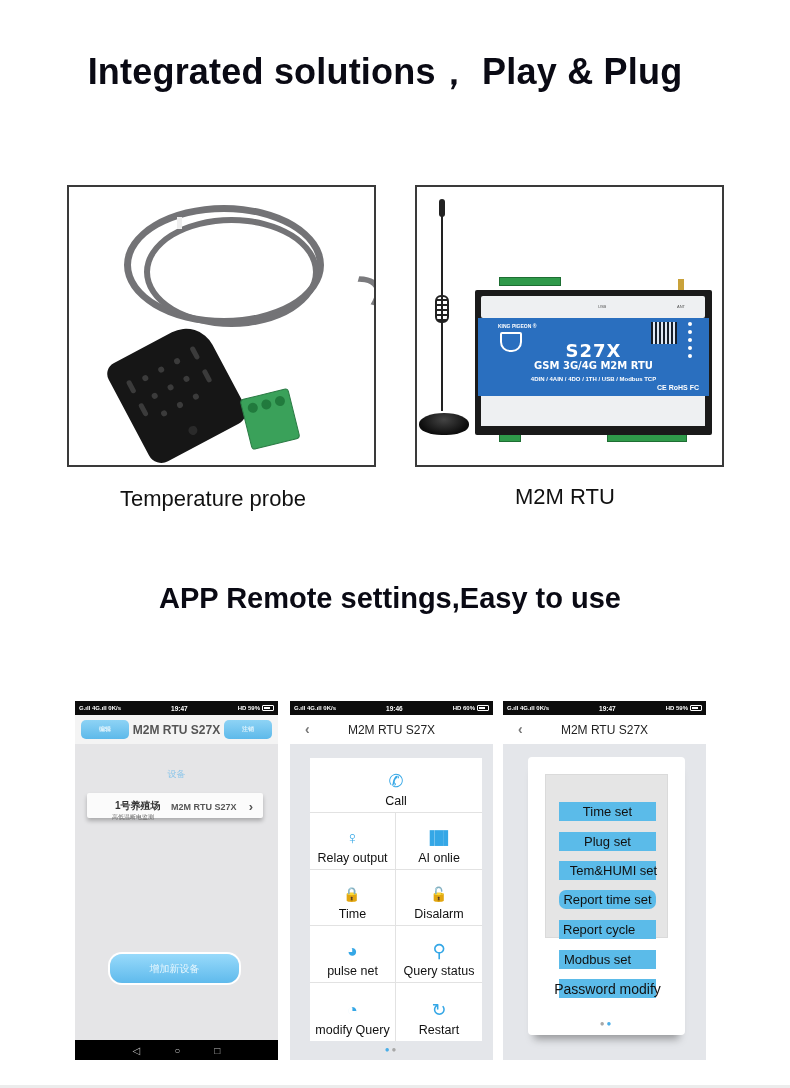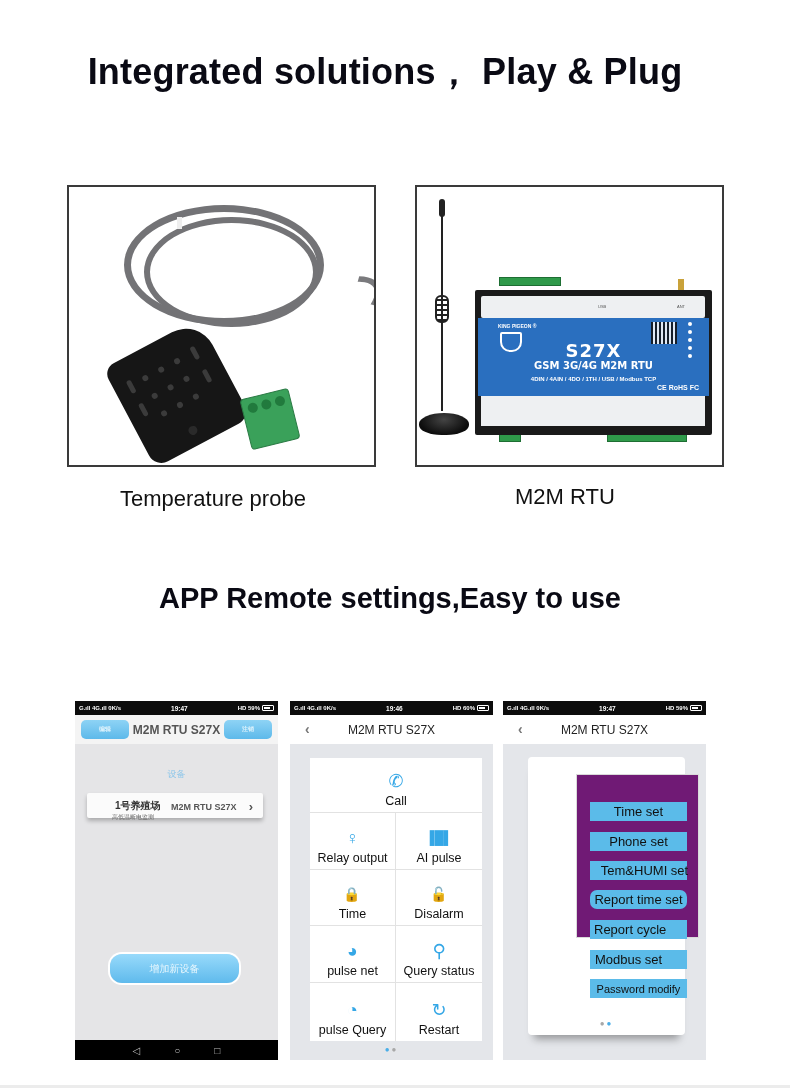--- a/index.html
+++ b/index.html
@@ -79,21 +79,21 @@
 
   
   .grid-card { position: absolute; left: 20px; top: 57px; width: 172px; height: 283px; background: #fff; border-radius: 5px; }
   .cell { position: absolute; background: #fff; display: flex; flex-direction: column; align-items: center; justify-content: flex-end; padding-bottom: 4px; color: #111; font-size: 12.5px; border-color: #e2e2e2; }
   .cell .ico { color: #35a7e6; font-size: 18px; height: 22px; line-height: 22px; margin-bottom: 2px; }
   .pager { position: absolute; left: 0; width: 100%; text-align: center; font-size: 8px; letter-spacing: 2px; }
   .dot-on { color: #4aaee8; } .dot-off { color: #a8a8a8; }
 
   
   .tablet { position: absolute; left: 25px; top: 56px; width: 157px; height: 278px; background: #fff; border-radius: 4px; box-shadow: 0 10px 8px -6px rgba(0,0,0,.35); }
-  .tablet-screen { position: absolute; left: 17px; top: 17px; width: 123px; height: 164px; border: 1px solid #dadada; background: #701a75; margin-left: 31px; }
+  .tablet-screen { position: absolute; left: 17px; top: 17px; width: 123px; height: 164px; border: 1px solid #dadada; background: #e5e5e5; }
   .set-btn { position: absolute; left: 13px; width: 97px; height: 19px; background: #5bbbe9; color: #111; font-size: 13px; display: flex; align-items: center; justify-content: center; white-space: nowrap; }
 </style>
 </head>
 <body>
 
 <div id="title1" class="h1">Integrated solutions， Play &amp; Plug</div>
 <div id="title2" class="h1">APP Remote settings,Easy to use</div>
 
 <div id="frame-probe" class="frame">
   <div class="cable" style="left:55px;top:18px;width:200px;height:120px;"></div>
@@ -205,41 +205,41 @@
     <div class="cell" style="left:0;top:0;width:172px;height:55px;border-bottom:1px solid #e2e2e2;">
       <span class="ico">✆</span>
       <span>Call</span>
     </div>
     <div class="cell" style="left:0;top:55px;width:86px;height:57px;border-right:1px solid #e2e2e2;border-bottom:1px solid #e2e2e2;">
       <span class="ico">♀</span>
       <span>Relay output</span>
     </div>
     <div class="cell" style="left:86px;top:55px;width:86px;height:57px;border-bottom:1px solid #e2e2e2;">
       <span class="ico" style="font-size:13px">▐█▌</span>
-      <span>AI pulse</span>
+      <span>AI onlie</span>
     </div>
     <div class="cell" style="left:0;top:112px;width:86px;height:56px;border-right:1px solid #e2e2e2;border-bottom:1px solid #e2e2e2;">
       <span class="ico" style="font-size:14px">🔒</span>
       <span>Time</span>
     </div>
     <div class="cell" style="left:86px;top:112px;width:86px;height:56px;border-bottom:1px solid #e2e2e2;">
       <span class="ico" style="font-size:14px">🔓</span>
       <span>Disalarm</span>
     </div>
     <div class="cell" style="left:0;top:168px;width:86px;height:57px;border-right:1px solid #e2e2e2;border-bottom:1px solid #e2e2e2;">
       <span class="ico">◕</span>
       <span>pulse net</span>
     </div>
     <div class="cell" style="left:86px;top:168px;width:86px;height:57px;border-bottom:1px solid #e2e2e2;">
       <span class="ico">⚲</span>
       <span>Query status</span>
     </div>
     <div class="cell" style="left:0;top:225px;width:86px;height:58px;border-right:1px solid #e2e2e2;">
       <span class="ico">◔</span>
-      <span>pulse Query</span>
+      <span>modify Query</span>
     </div>
     <div class="cell" style="left:86px;top:225px;width:86px;height:58px;">
       <span class="ico">↻</span>
       <span>Restart</span>
     </div>
   </div>
   <div class="pager" style="top:344px;">
     <span class="dot-on">●</span><span class="dot-off">●</span>
   </div>
 </div>
@@ -253,26 +253,26 @@
         <span class="batt"></span>
       </span>
   </div>
   <div class="appbar">
     <span class="back">‹</span>
     <span>M2M RTU S27X</span>
   </div>
   <div class="tablet">
     <div class="tablet-screen">
       <div class="set-btn" style="top:27px;">Time set</div>
-      <div class="set-btn" style="top:57px;">Phone set</div>
+      <div class="set-btn" style="top:57px;">Plug set</div>
       <div class="set-btn" style="top:86px;padding-left:12px;">Tem&amp;HUMI set</div>
       <div class="set-btn" style="top:115px;border-radius:7px;">Report time set</div>
       <div class="set-btn" style="top:145px;justify-content:flex-start;padding-left:4px;">Report cycle</div>
       <div class="set-btn" style="top:175px;justify-content:flex-start;padding-left:5px;">Modbus set</div>
-      <div class="set-btn" style="top:204px;font-size:11px;">Password modify</div>
+      <div class="set-btn" style="top:204px;font-size:14px;">Password modify</div>
     </div>
     <div class="pager" style="top:262px;">
       <span class="dot-off">●</span><span class="dot-on">●</span>
     </div>
   </div>
 </div>
 
 <div style="position:absolute;left:0;top:1085px;width:790px;height:3px;background:#ececec;"></div>
 
 </body></html>

